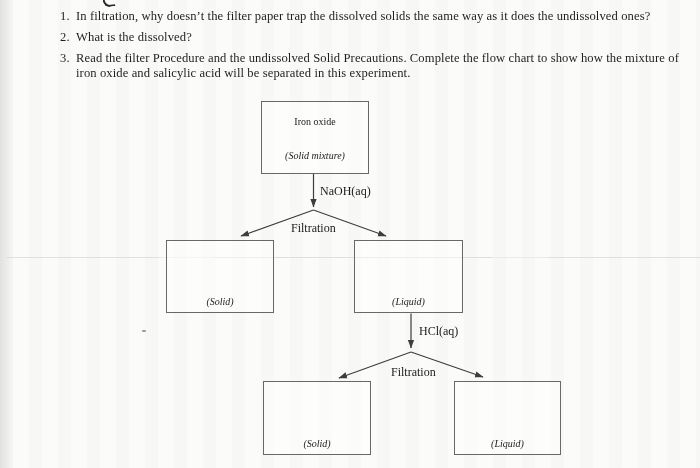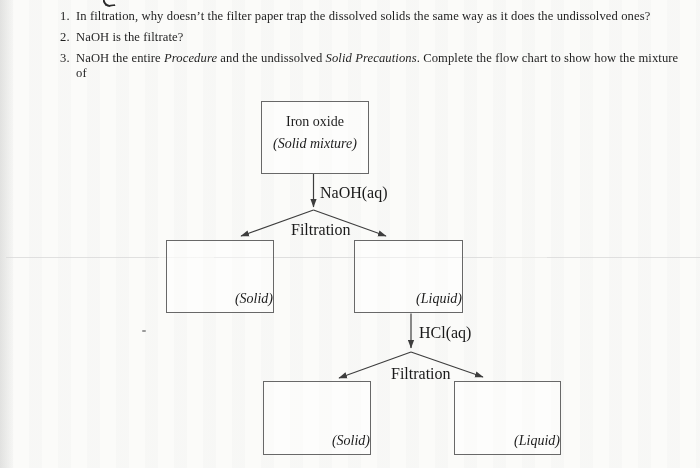--- a/index.html
+++ b/index.html
@@ -37,45 +37,45 @@
     position:absolute;left:142px;top:330px;width:4px;height:2px;background:#9a9a9a;border-radius:1px;
   }
 
   
   .q{
     position:absolute;left:60px;display:flex;
     font-size:12.6px;line-height:14.6px;letter-spacing:0.1px;
   }
   .qnum{flex:0 0 16px;}
   .qtext{display:block;}
-  .qtext .it{font-style:italic;}
+  .qtext .it{}
   .q1{top:9px;width:620px;}
   .q2{top:30px;width:620px;}
   .q3{top:51px;width:620px;}
 
   
   .fc-box{
     position:absolute;
     border:1px solid #686868;
     background:rgba(255,255,255,0.45);
     box-sizing:border-box;
-    font-size:14px;color:#1c1c1c;
+    font-size:10px;color:#1c1c1c;
   }
   .box-top{left:261px;top:101px;width:108px;height:73px;text-align:center;padding-top:13px;line-height:14.2px;}
-  .box-top .cap{margin-top:8px;font-style:italic;}
+  .box-top .cap{margin-top:20px;font-style:italic;}
   .box-mid-left{left:166px;top:240px;width:108px;height:73px;}
   .box-mid-right{left:354px;top:240px;width:109px;height:73px;}
   .box-bot-left{left:263px;top:381px;width:108px;height:74px;}
   .box-bot-right{left:454px;top:381px;width:107px;height:74px;}
   .fc-box .bottom-cap{
     position:absolute;bottom:5px;left:0;width:100%;
-    text-align:right;font-style:italic;
+    text-align:center;font-style:italic;
   }
   .fc-label{
-    position:absolute;font-size:16px;color:#1a1a1a;white-space:nowrap;
+    position:absolute;font-size:12px;color:#1a1a1a;white-space:nowrap;
   }
   .lbl-naoh{left:320px;top:184px;}
   .lbl-filtration1{left:291px;top:221px;}
   .lbl-hcl{left:419px;top:324px;font-family:Liberation Serif, serif;}
   .lbl-filtration2{left:391px;top:365px;}
   svg.arrows{position:absolute;left:0;top:0;}
 </style>
 </head>
 <body>
 
@@ -85,25 +85,25 @@
   <div class="cutoff-mark"></div>
   <div class="scan-line"></div>
   <div class="speck"></div>
 
   <div class="q q1">
     <span class="qnum">1.</span>
     <span class="qtext">In filtration, why doesn’t the filter paper trap the dissolved solids the same way as it does the undissolved ones?</span>
   </div>
   <div class="q q2">
     <span class="qnum">2.</span>
-    <span class="qtext">NaOH is the filtrate?</span>
+    <span class="qtext">What is the dissolved?</span>
   </div>
   <div class="q q3">
     <span class="qnum">3.</span>
-    <span class="qtext"><span>NaOH the entire </span><span class="it">Procedure</span><span> and the undissolved </span><span class="it">Solid Precautions</span><span>. Complete the flow chart to show how the mixture of</span><br></span>
+    <span class="qtext"><span>Read the filter </span><span class="it">Procedure</span><span> and the undissolved </span><span class="it">Solid Precautions</span><span>. Complete the flow chart to show how the mixture of</span><br><span>iron oxide and salicylic acid will be separated in this experiment.</span></span>
   </div>
 
   <svg class="arrows" width="700" height="468">
     <defs>
       <marker id="ah" markerWidth="9" markerHeight="7" refX="8" refY="3.5" orient="auto" markerUnits="userSpaceOnUse">
         <path d="M0,0.4 L8.6,3.5 L0,6.6 z" fill="#3d3d3d"></path>
       </marker>
     </defs>
     <line x1="313.5" y1="173" x2="313.5" y2="207" stroke="#3d3d3d" stroke-width="1.2" marker-end="url(#ah)"></line>
     <line x1="313.5" y1="210" x2="241" y2="236" stroke="#3d3d3d" stroke-width="1.1" marker-end="url(#ah)"></line>

